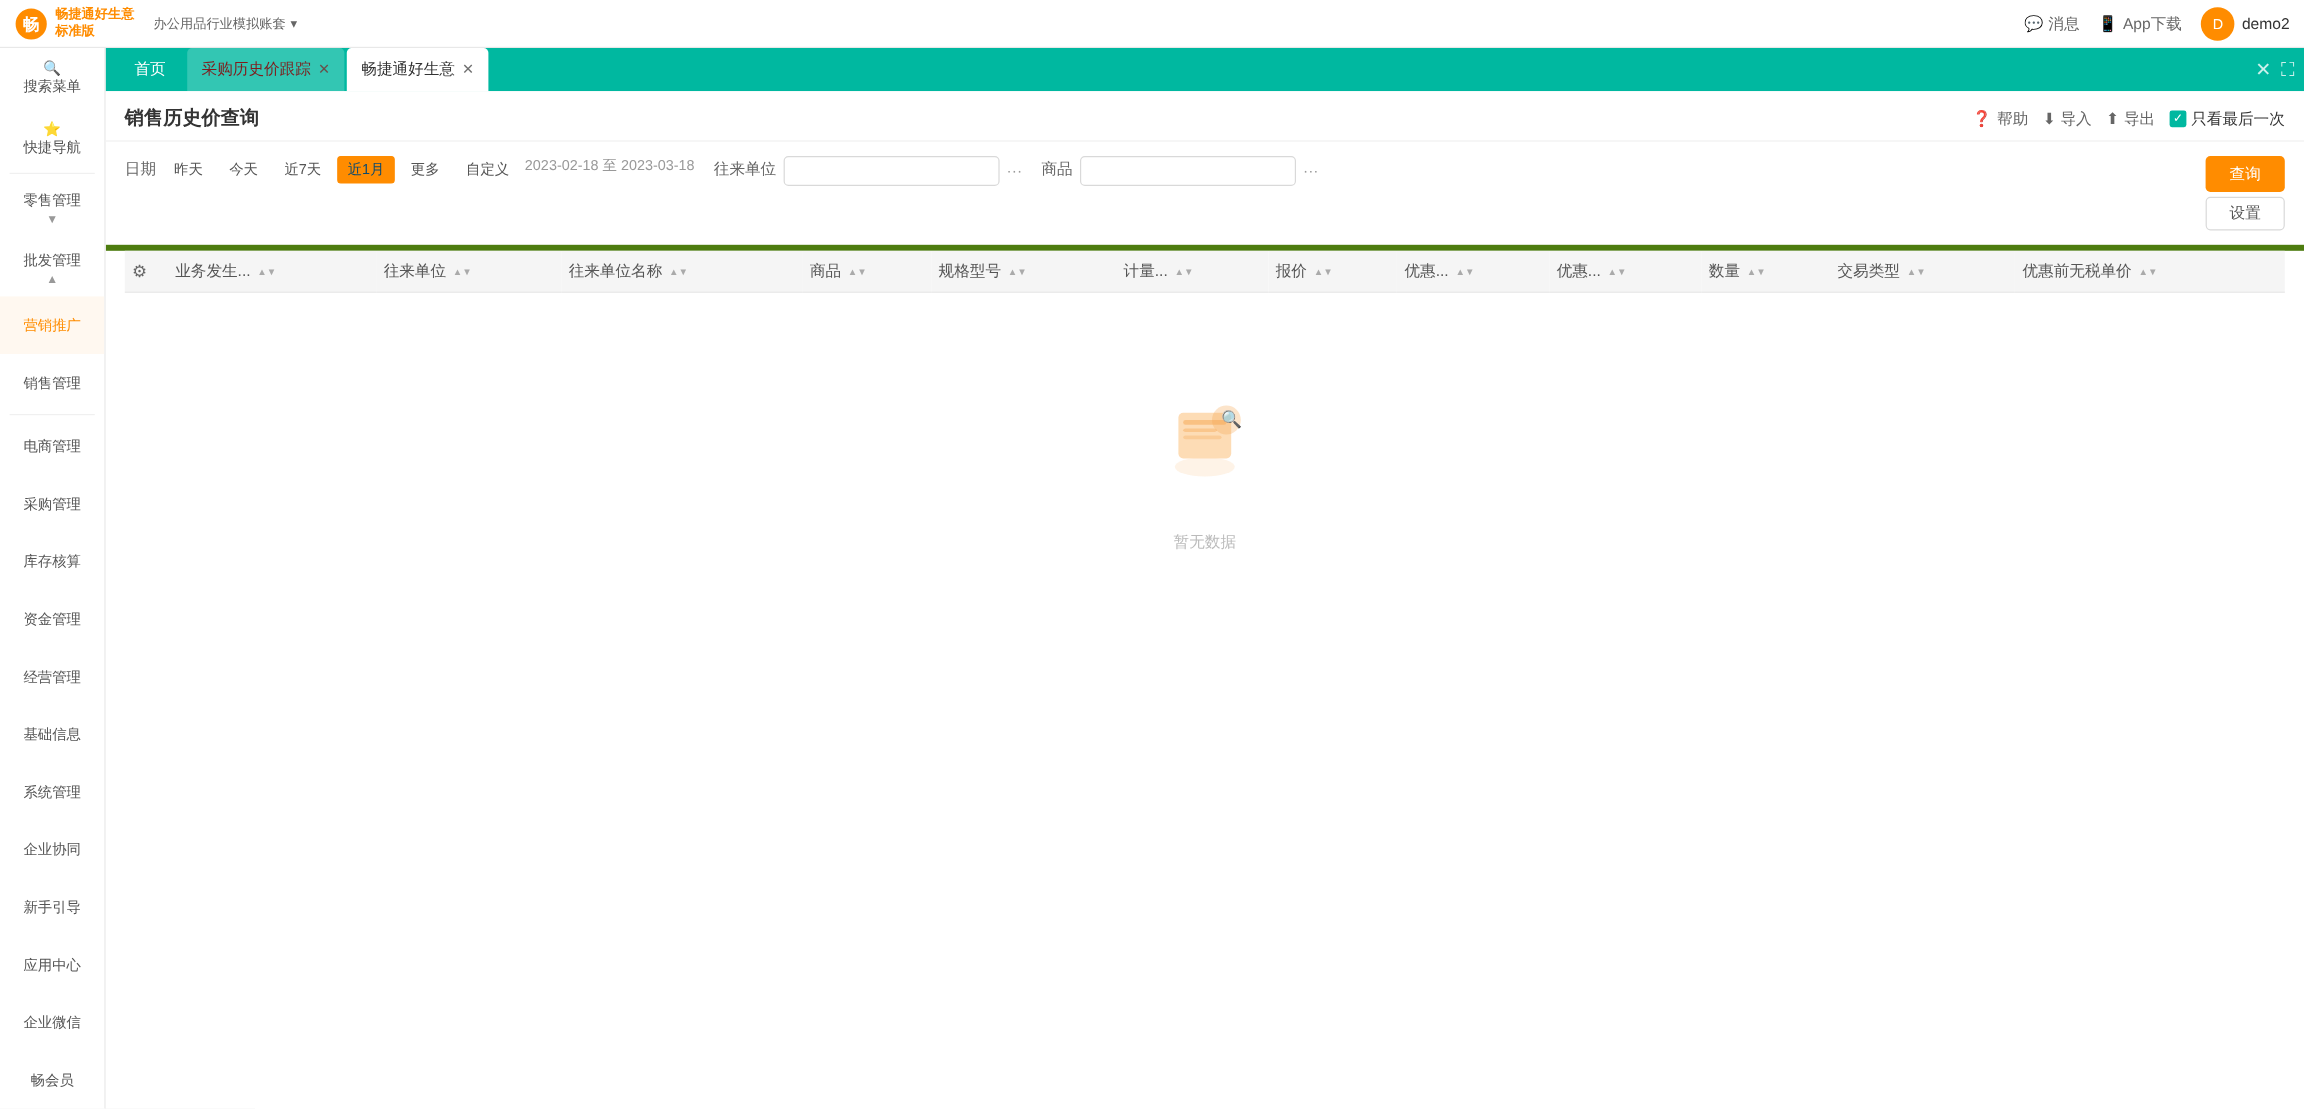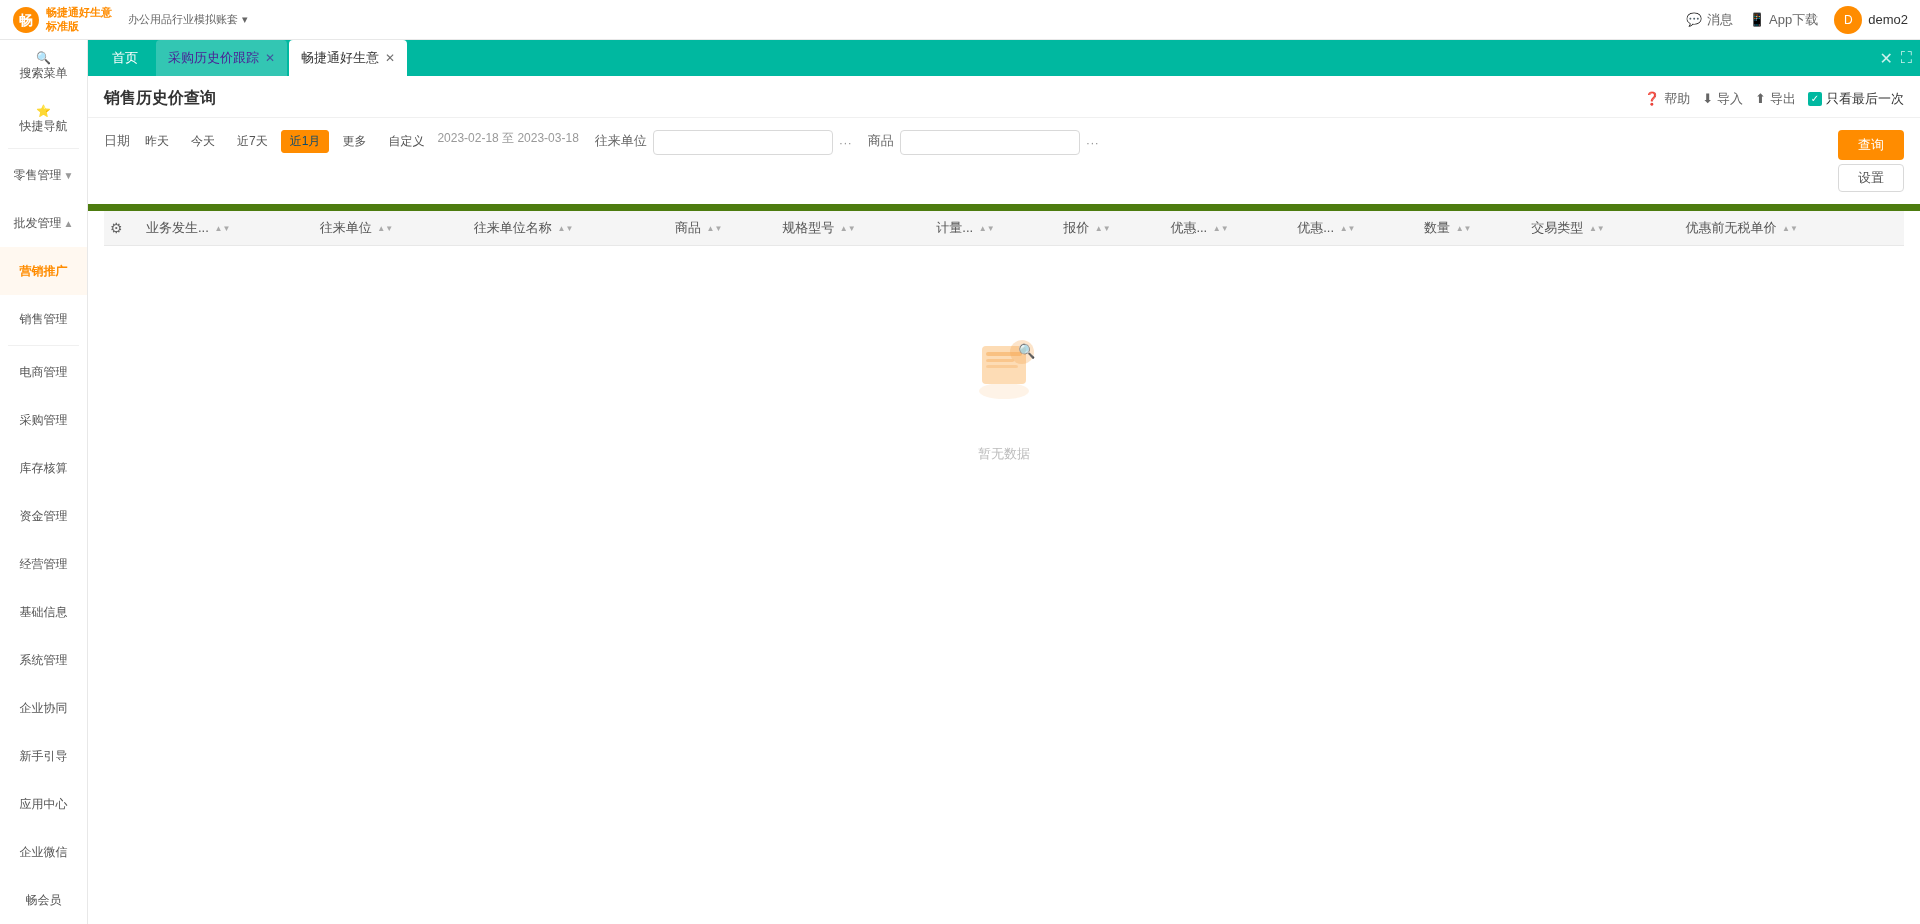--- a/index.html
+++ b/index.html
@@ -100,22 +100,22 @@
       align-items: center;
       justify-content: center;
       padding: 12px 4px;
       cursor: pointer;
       color: #555;
       font-size: 12px;
       text-align: center;
       min-height: 48px;
       position: relative;
     }
-    .sidebar-item.active { color: #ff8c00; background: #fff8f0; font-weight: bold; }
-    .sidebar-item.has-arrow { flex-direction: row; justify-content: center; gap: 2px; padding: 12px 8px; }
+    .sidebar-item.active { color: #ff8c00; background: #fff8f0; }
+    .sidebar-item.has-arrow { flex-direction: column; justify-content: space-between; gap: 2px; padding: 12px 8px; }
     .sidebar-item .arrow { font-size: 10px; color: #999; }
     .sidebar-divider { height: 1px; background: #f0f0f0; margin: 2px 8px; }
 
     
     .content-area {
       flex: 1;
       display: flex;
       flex-direction: column;
       overflow: hidden;
     }
@@ -135,21 +135,21 @@
       padding: 0 16px;
       height: 100%;
       display: flex;
       align-items: center;
       cursor: pointer;
       font-size: 13px;
       white-space: nowrap;
     }
     .tab-item {
       background: rgba(255,255,255,0.2);
-      color: #4c1d95;
+      color: #7f1d1d;
       padding: 0 12px;
       height: 100%;
       display: flex;
       align-items: center;
       cursor: pointer;
       font-size: 13px;
       white-space: nowrap;
       gap: 6px;
       border-radius: 4px 4px 0 0;
     }
@@ -227,21 +227,21 @@
       font-size: 10px;
     }
 
     
     .filter-area {
       padding: 12px 16px;
       display: flex;
       align-items: flex-start;
       gap: 16px;
       flex-wrap: wrap;
-      border-bottom: 7px solid #4d7c0f;
+      border-bottom: 5px solid #4d7c0f;
     }
     .filter-row {
       display: flex;
       align-items: flex-start;
       flex-wrap: wrap;
       gap: 16px;
       flex: 1;
     }
     .filter-group {
       display: flex;

